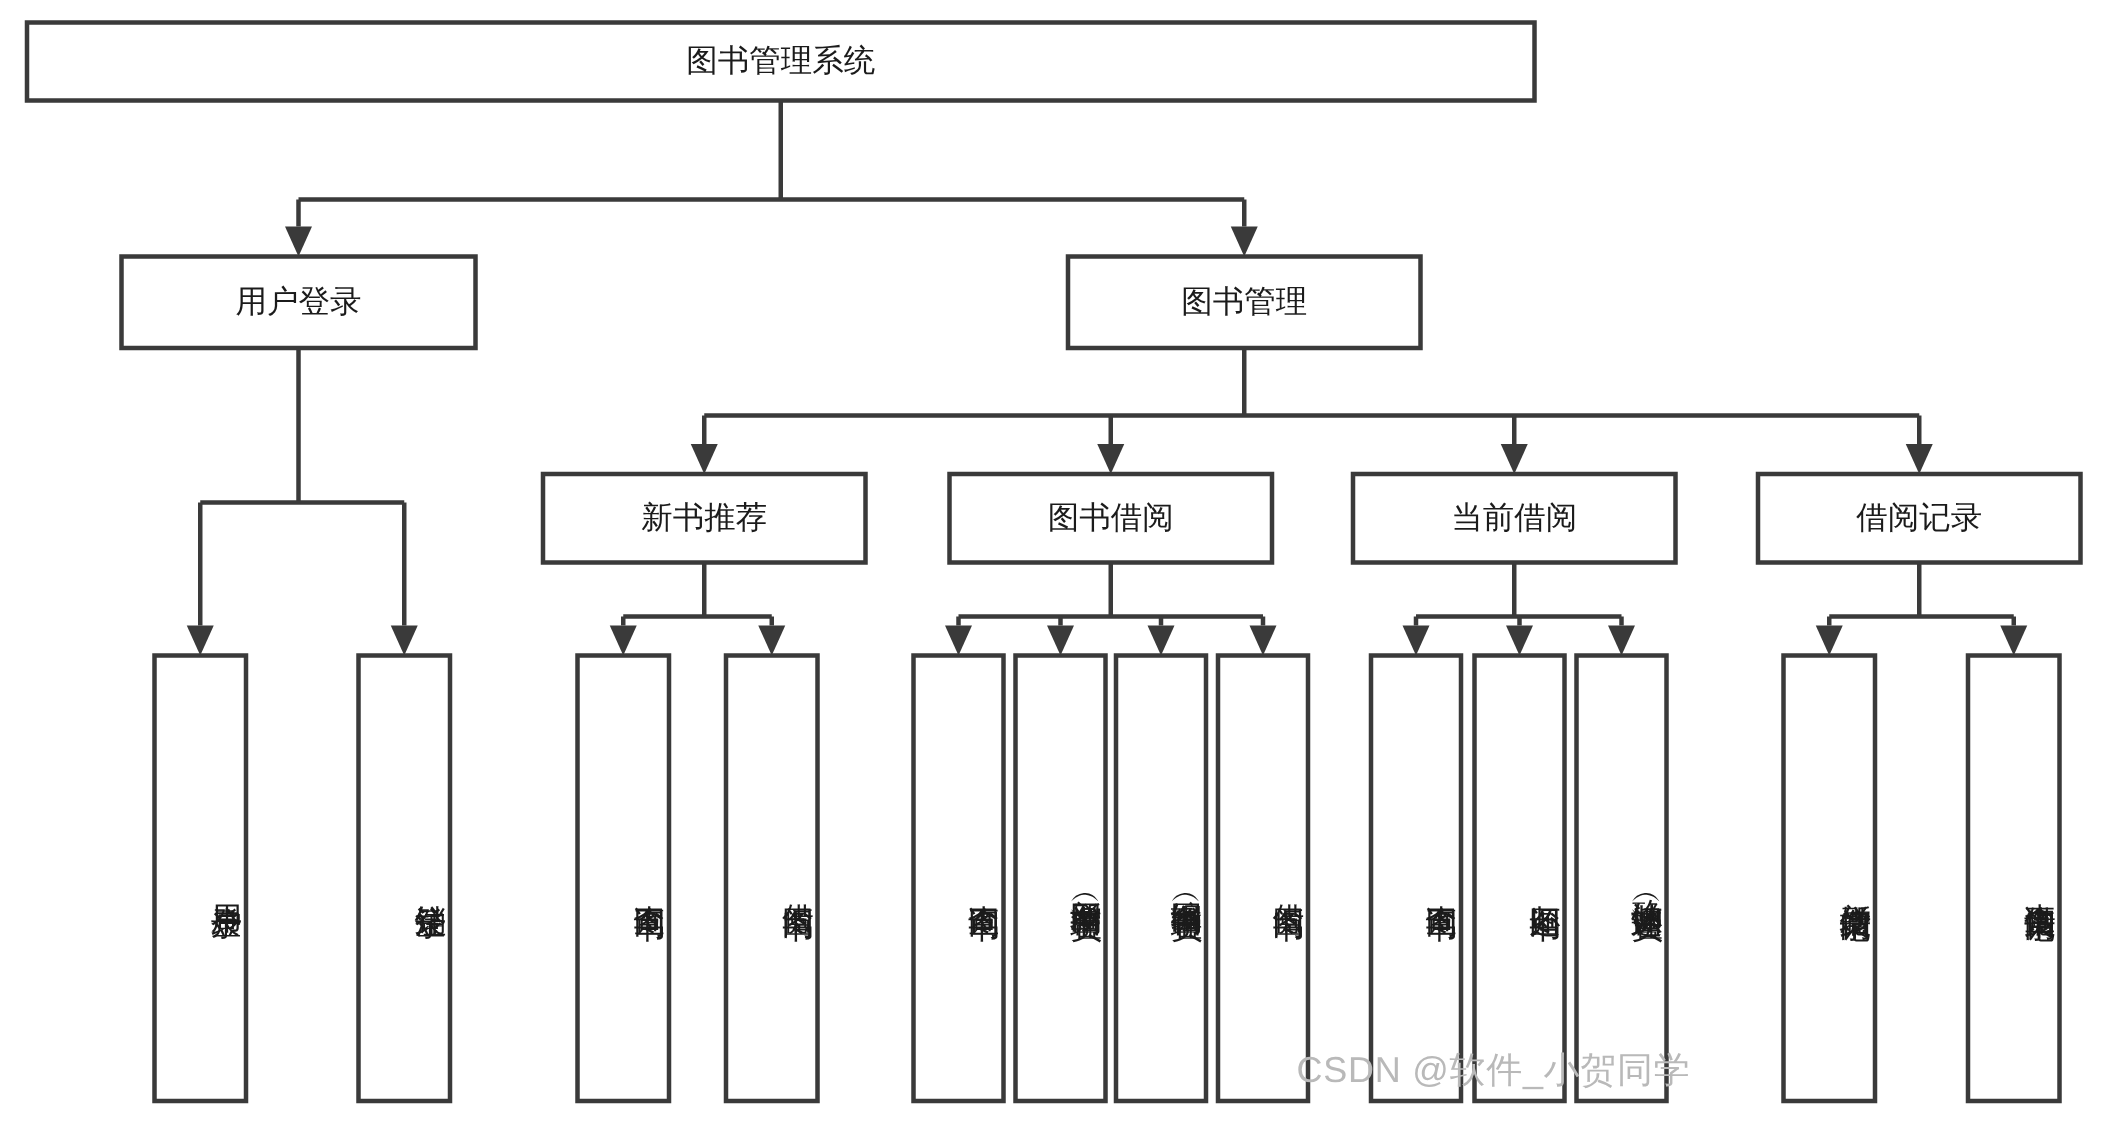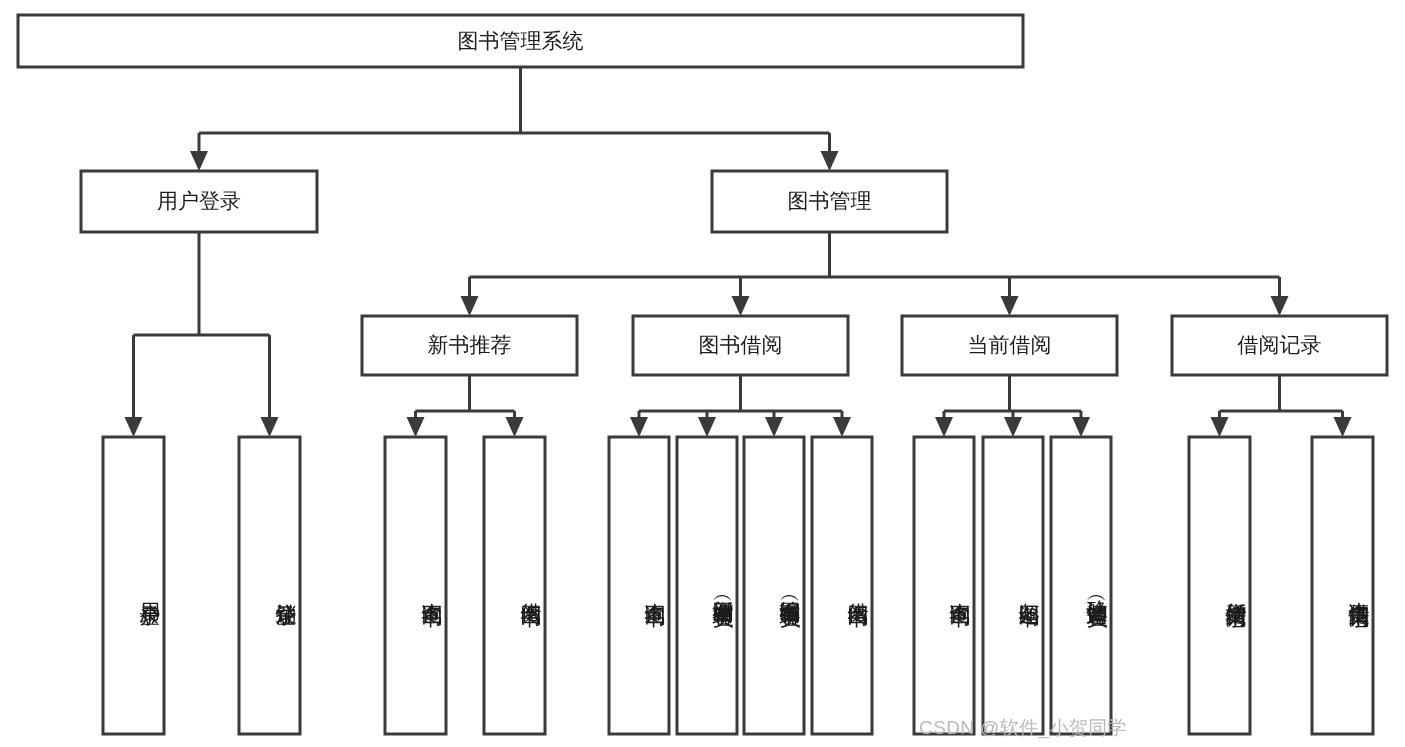--- a/index.html
+++ b/index.html
@@ -60,23 +60,23 @@
     white-space: nowrap;
     display: flex;
     align-items: flex-start;
     justify-content: center;
     letter-spacing: 0.06em;
     pointer-events: none;
   }
   .watermark {
     position: absolute;
     right: 10px;
-    bottom: 6px;
-    font-family: "Liberation Sans", "DejaVu Sans", sans-serif;
-    font-size: 19px;
+    bottom: 18px;
+    font-family: "Liberation Sans", "DejaVu Sans", sans-serif;
+    font-size: 24px;
     color: #b9b9b9;
     letter-spacing: 0.02em;
     white-space: nowrap;
   }
 </style>
 </head>
 <body>
 
 <div id="diagram-root">
 

